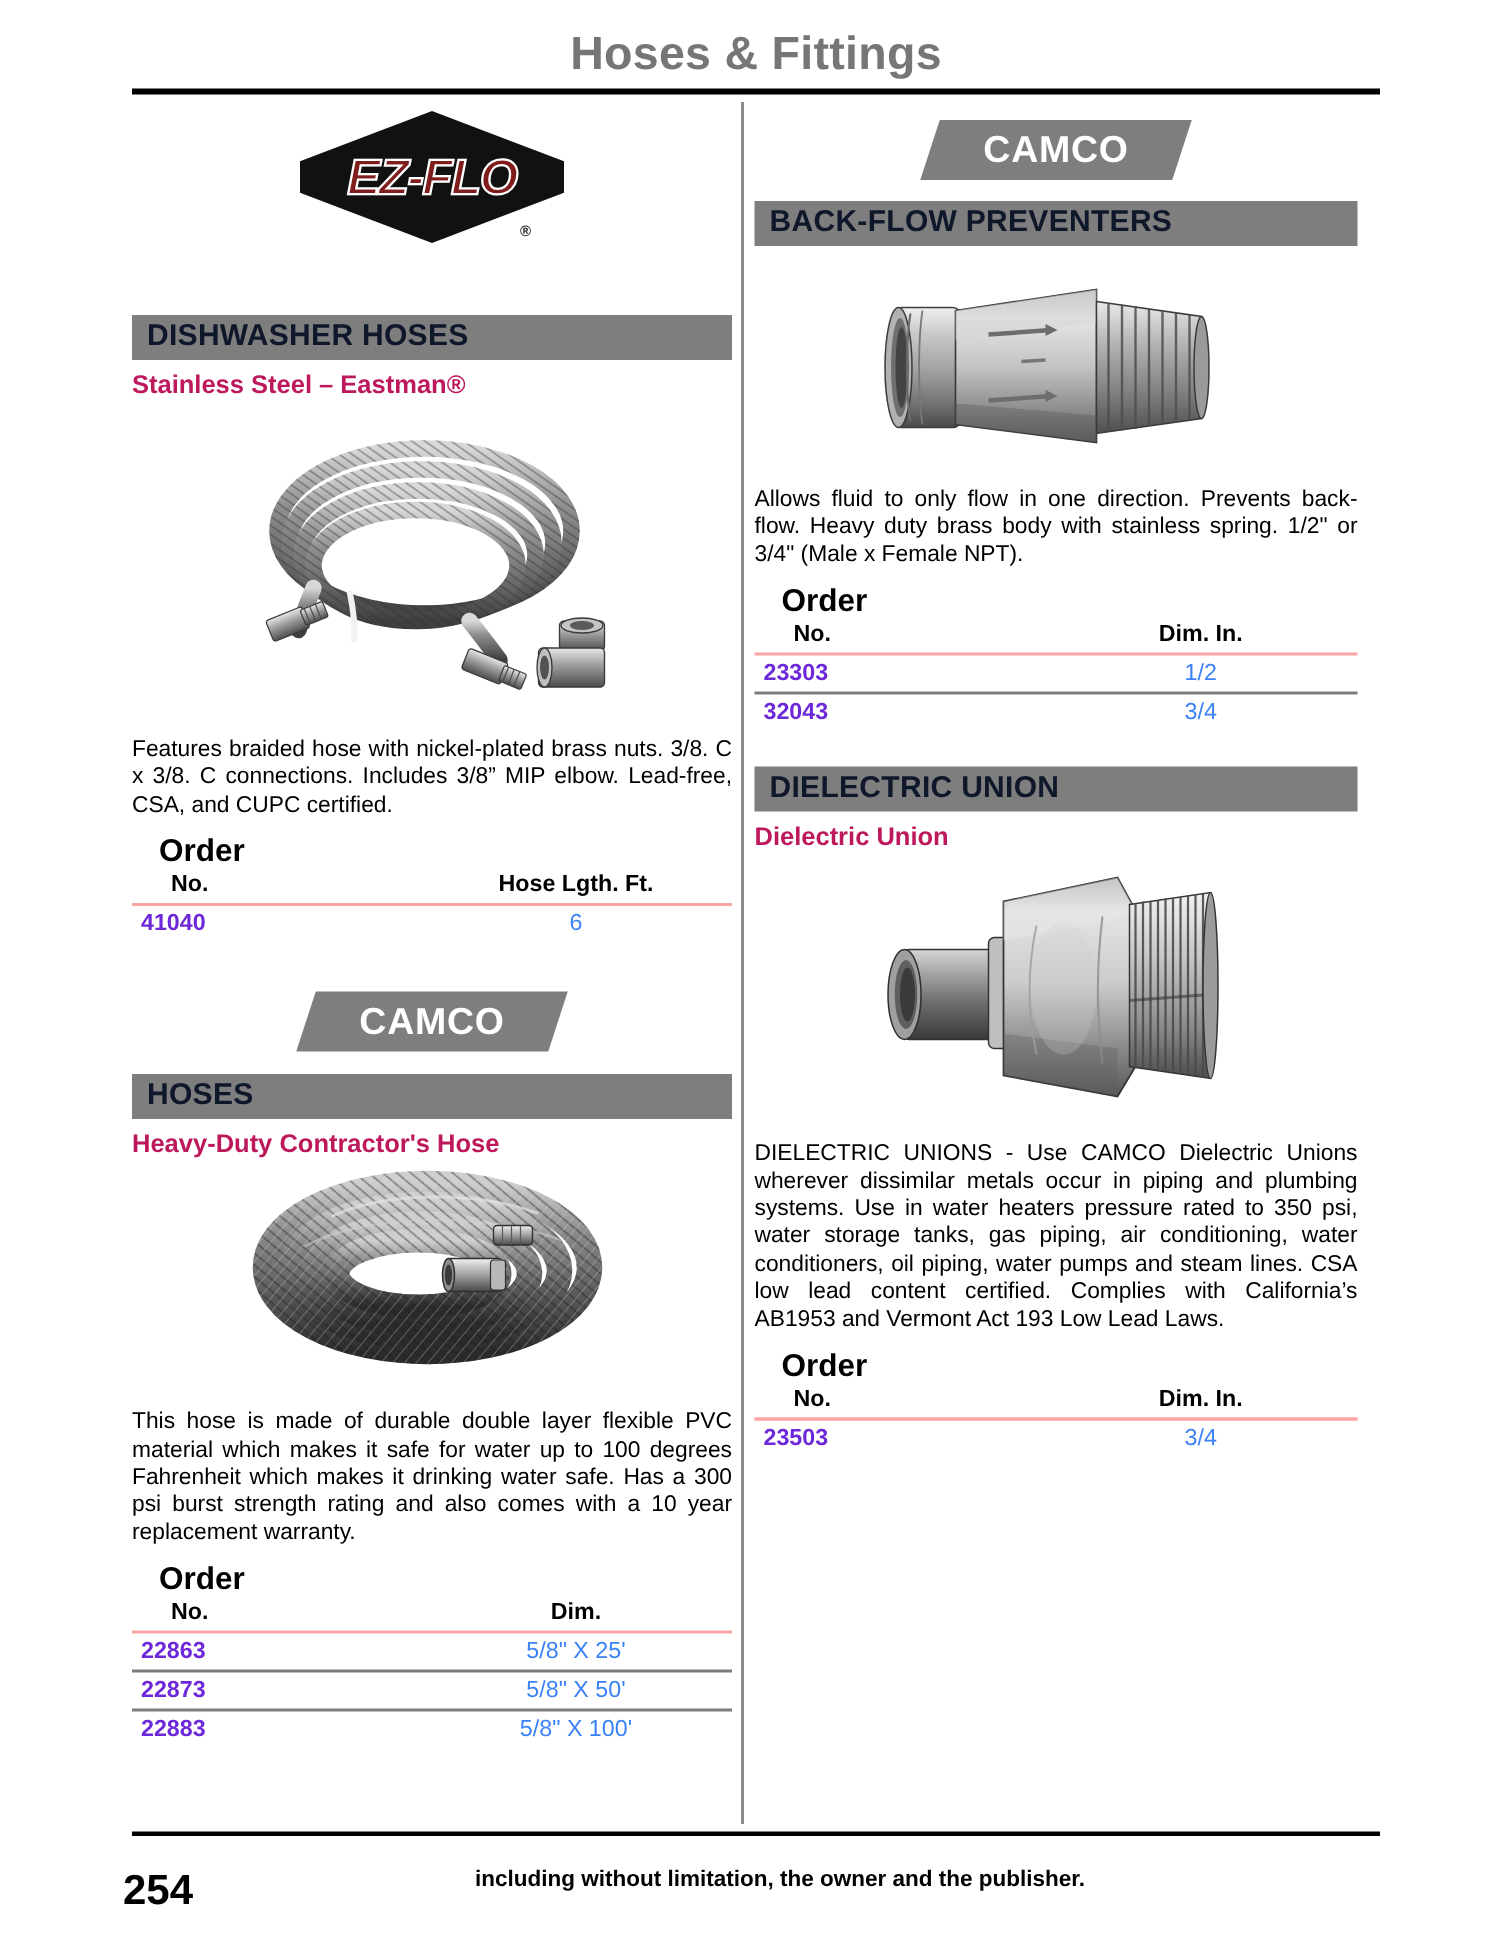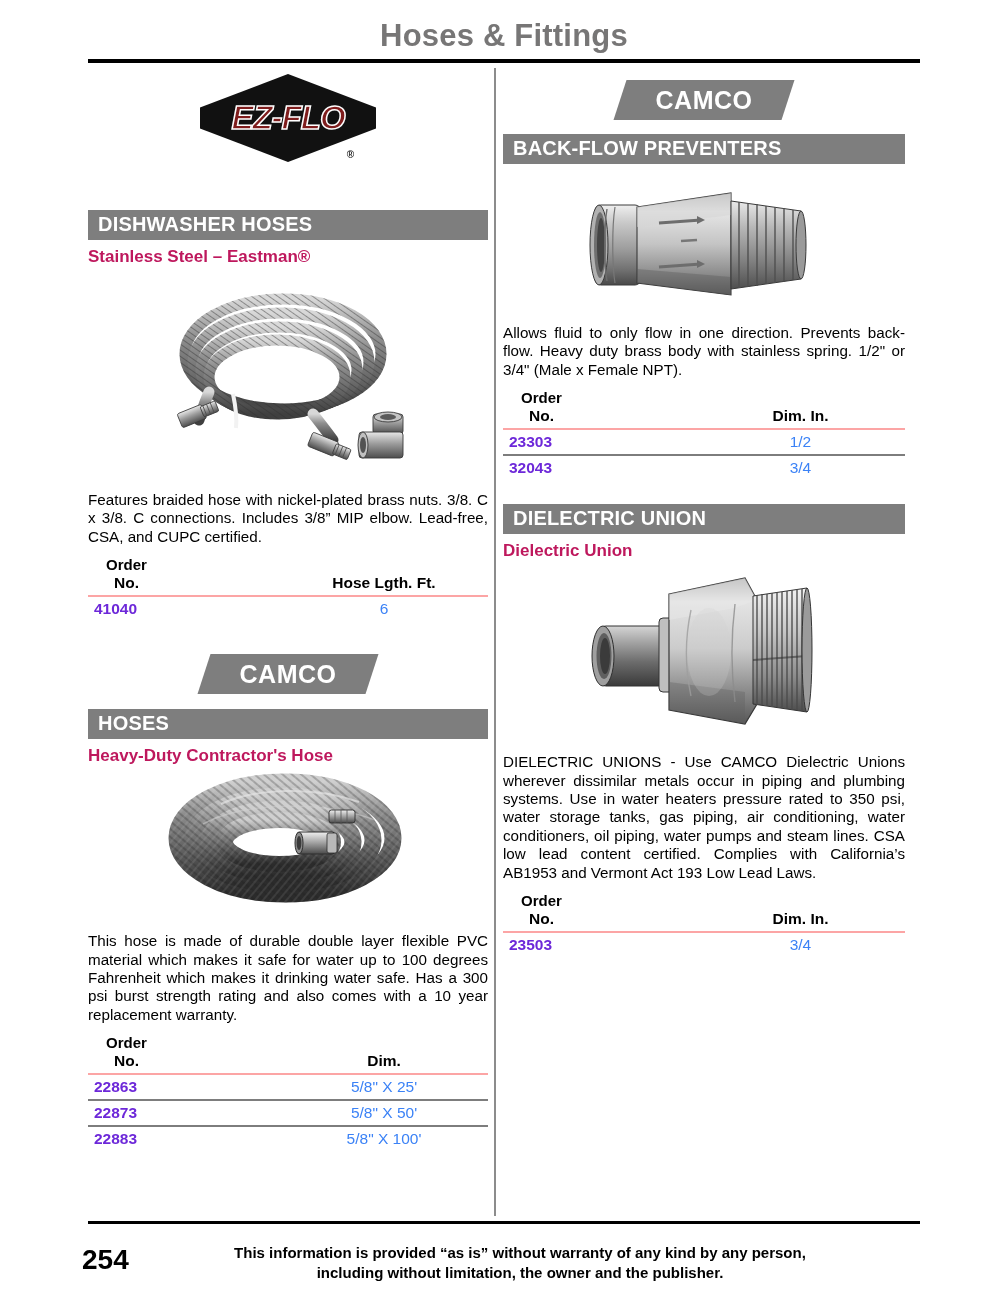--- a/index.html
+++ b/index.html
@@ -114,21 +114,21 @@
     justify-content: center;
     color: #ffffff;
     font-size: 25px;
     font-weight: bold;
     letter-spacing: 0.5px;
   }
 
   
   .section-band {
     background: #7e7e7e;
-    color: #ffffff;
+    color: #0f172a;
     font-size: 20px;
     font-weight: bold;
     padding: 3px 0 4px 10px;
     letter-spacing: 0.2px;
     line-height: 1.15;
   }
   .sub-title {
     font-size: 17px;
     font-weight: bold;
     color: #be185d;
@@ -154,21 +154,21 @@
 
   
   .order-table {
     width: 100%;
     border-collapse: collapse;
     font-size: 15.5px;
   }
   .order-table .hdr-order td {
     font-weight: bold;
     padding: 0 0 0 0;
-    font-size: 15px;
+    font-size: 21px;
     margin-top: 16px;
   }
   .order-table .hdr-no td {
     font-weight: bold;
     padding-bottom: 3px;
     border-bottom: 2px solid #fca5a5;
   }
   .order-table td.col-no {
     text-align: left;
     padding-left: 18px;
@@ -601,15 +601,14 @@
           <td class="col-dim">3/4</td>
         </tr>
       </tbody>
     </table>
   </div>
 </div>
 
 <div id="footer-rule"></div>
 <div id="page-number">254</div>
 <div id="footer-note">
-  <div>This information is provided “as is” without warranty of any kind by any person,</div>
   <div>including without limitation, the owner and the publisher.</div>
 </div>
 
 </body></html>

